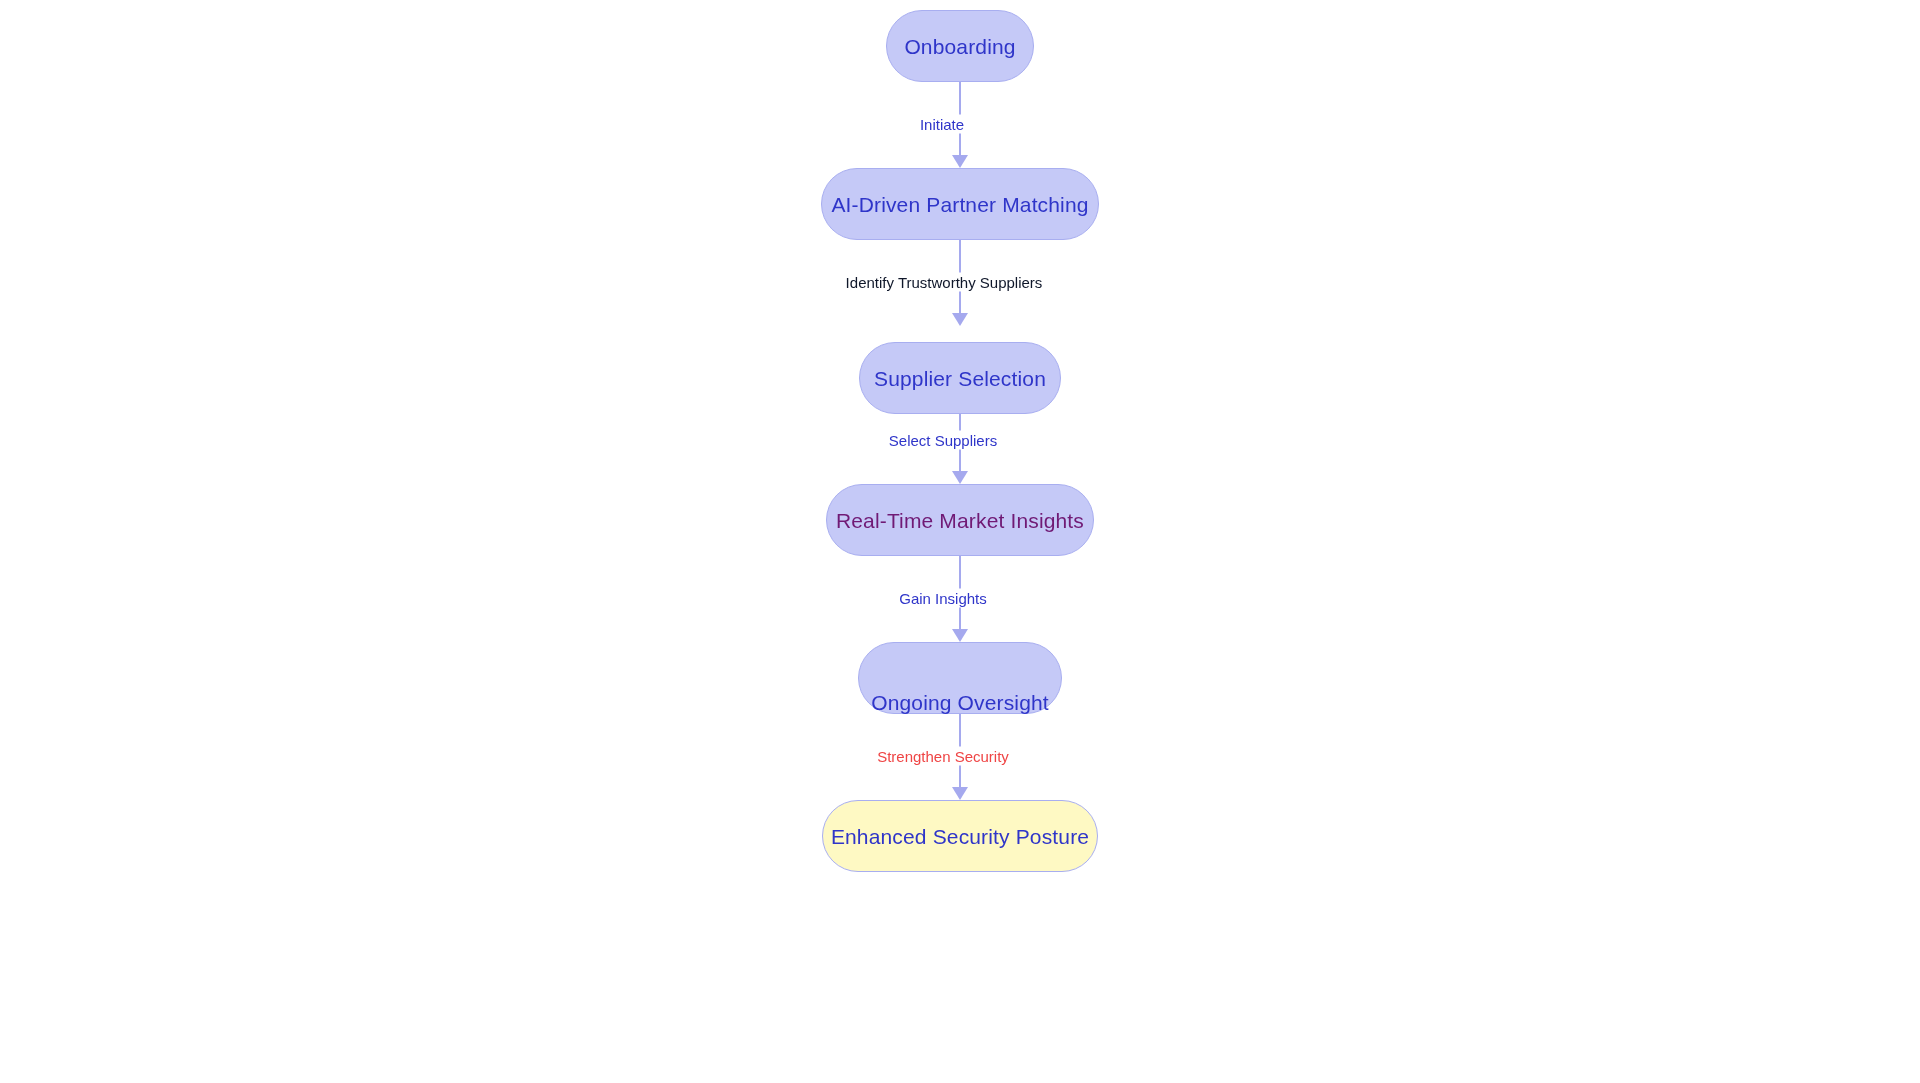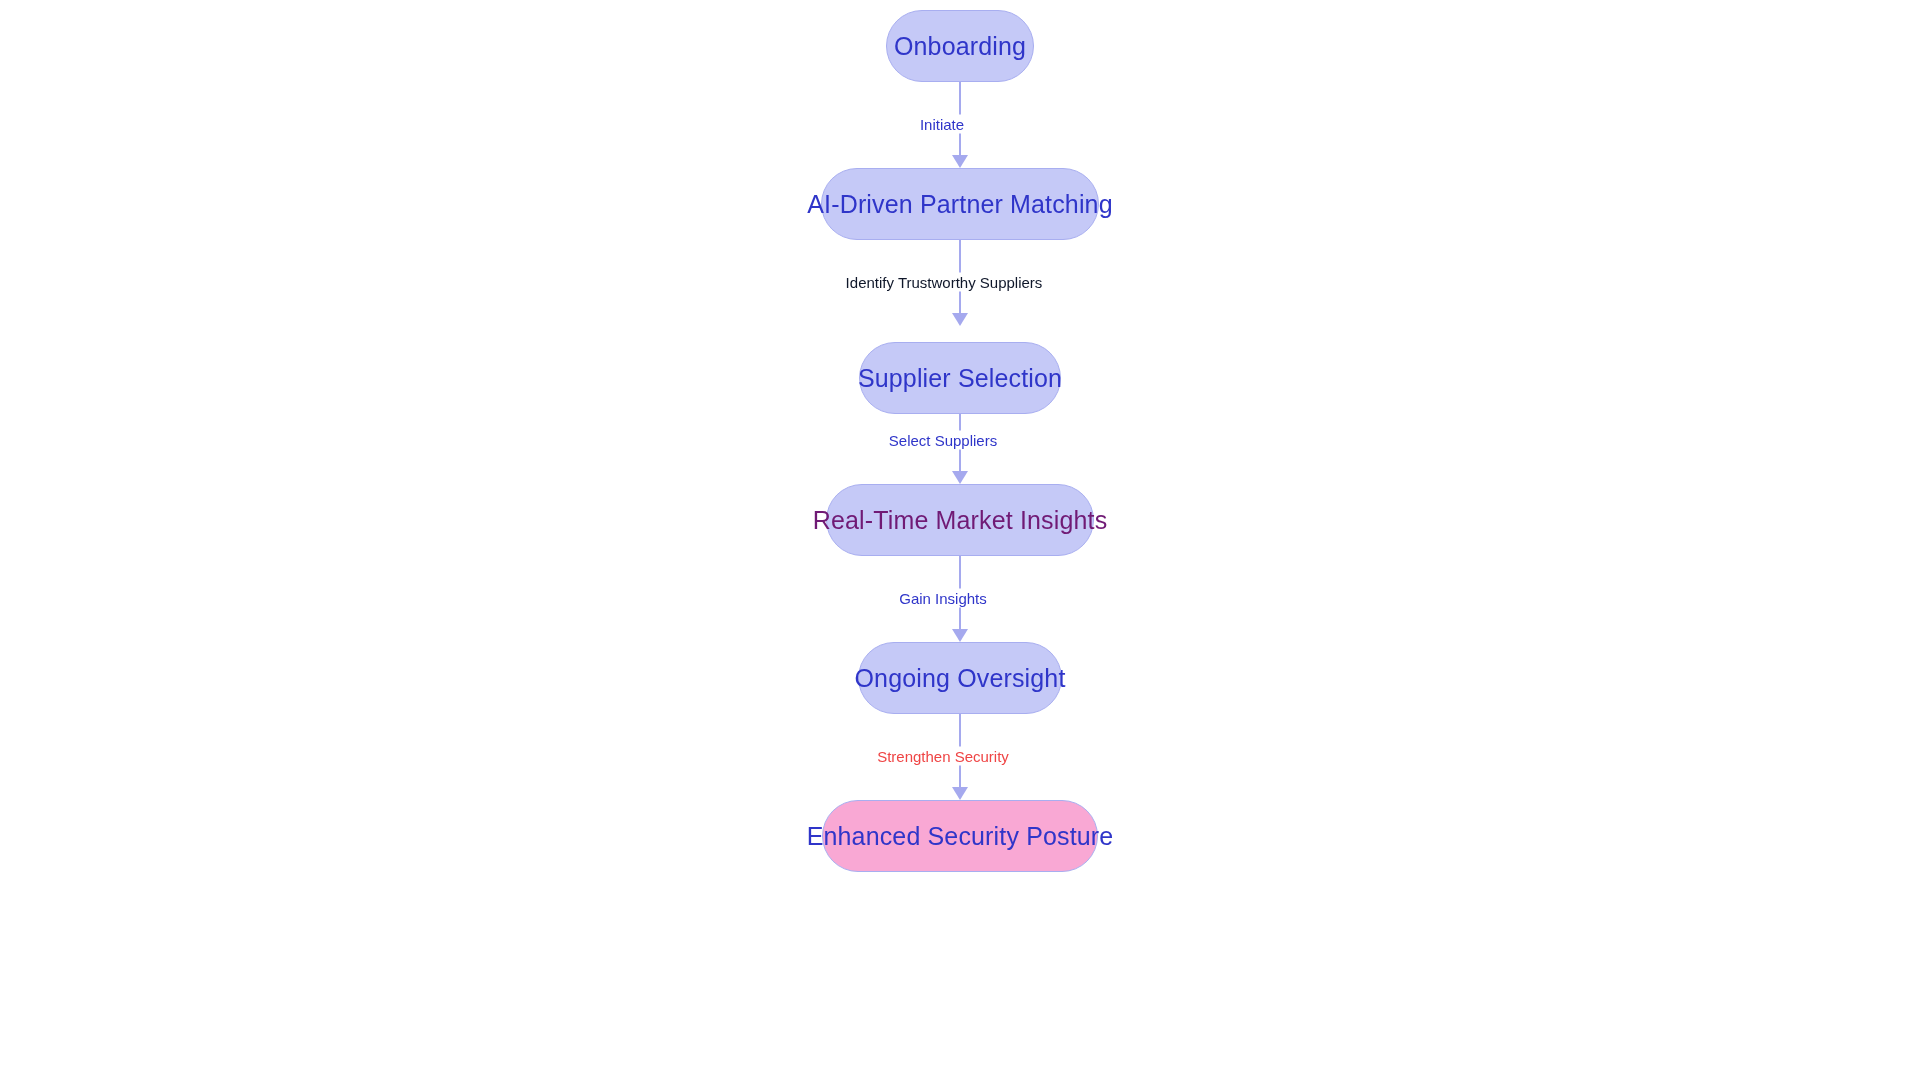--- a/index.html
+++ b/index.html
@@ -31,21 +31,21 @@
     border: 1.4px solid #a8aef0;
     display: flex;
     align-items: center;
     justify-content: center;
     left: 50%;
     transform: translateX(-50%);
     z-index: 2;
   }
   .node-label {
     color: #2f35c9;
-    font-size: 25px;
+    font-size: 21px;
     line-height: 1;
     letter-spacing: 0.15px;
     white-space: nowrap;
     font-family: "Liberation Sans", sans-serif;
   }
 
   
   .edge {
     position: absolute;
     left: 50%;
@@ -117,19 +117,19 @@
     </div>
     <div class="node" style="top: 168px; width: 278px; background: rgb(197, 201, 247); border-color: rgb(168, 174, 240);">
       <span class="node-label" style="color: rgb(47, 53, 201);">AI-Driven Partner Matching</span>
     </div>
     <div class="node" style="top: 342px; width: 202px; background: rgb(197, 201, 247); border-color: rgb(168, 174, 240);">
       <span class="node-label" style="color: rgb(47, 53, 201);">Supplier Selection</span>
     </div>
     <div class="node" style="top: 484px; width: 268px; background: rgb(197, 201, 247); border-color: rgb(168, 174, 240);">
       <span class="node-label" style="color: #701a75;">Real-Time Market Insights</span>
     </div>
-    <div class="node" style="top: 642px; width: 204px; background: rgb(197, 201, 247); border-color: rgb(168, 174, 240);">
+    <div class="node" style="top: 642px; width: 204px; background: rgb(197, 201, 247); border-color: rgb(168, 174, 240); align-items: flex-end;">
       <span class="node-label" style="color: rgb(47, 53, 201);">Ongoing Oversight</span>
     </div>
-    <div class="node" style="top: 800px; width: 276px; background: #f9a8d4; border-color: rgb(168, 174, 240);">
+    <div class="node" style="top: 800px; width: 276px; background: #fef9c3; border-color: rgb(168, 174, 240);">
       <span class="node-label" style="color: rgb(47, 53, 201);">Enhanced Security Posture</span>
     </div>
   </div>
 
 </body></html>

